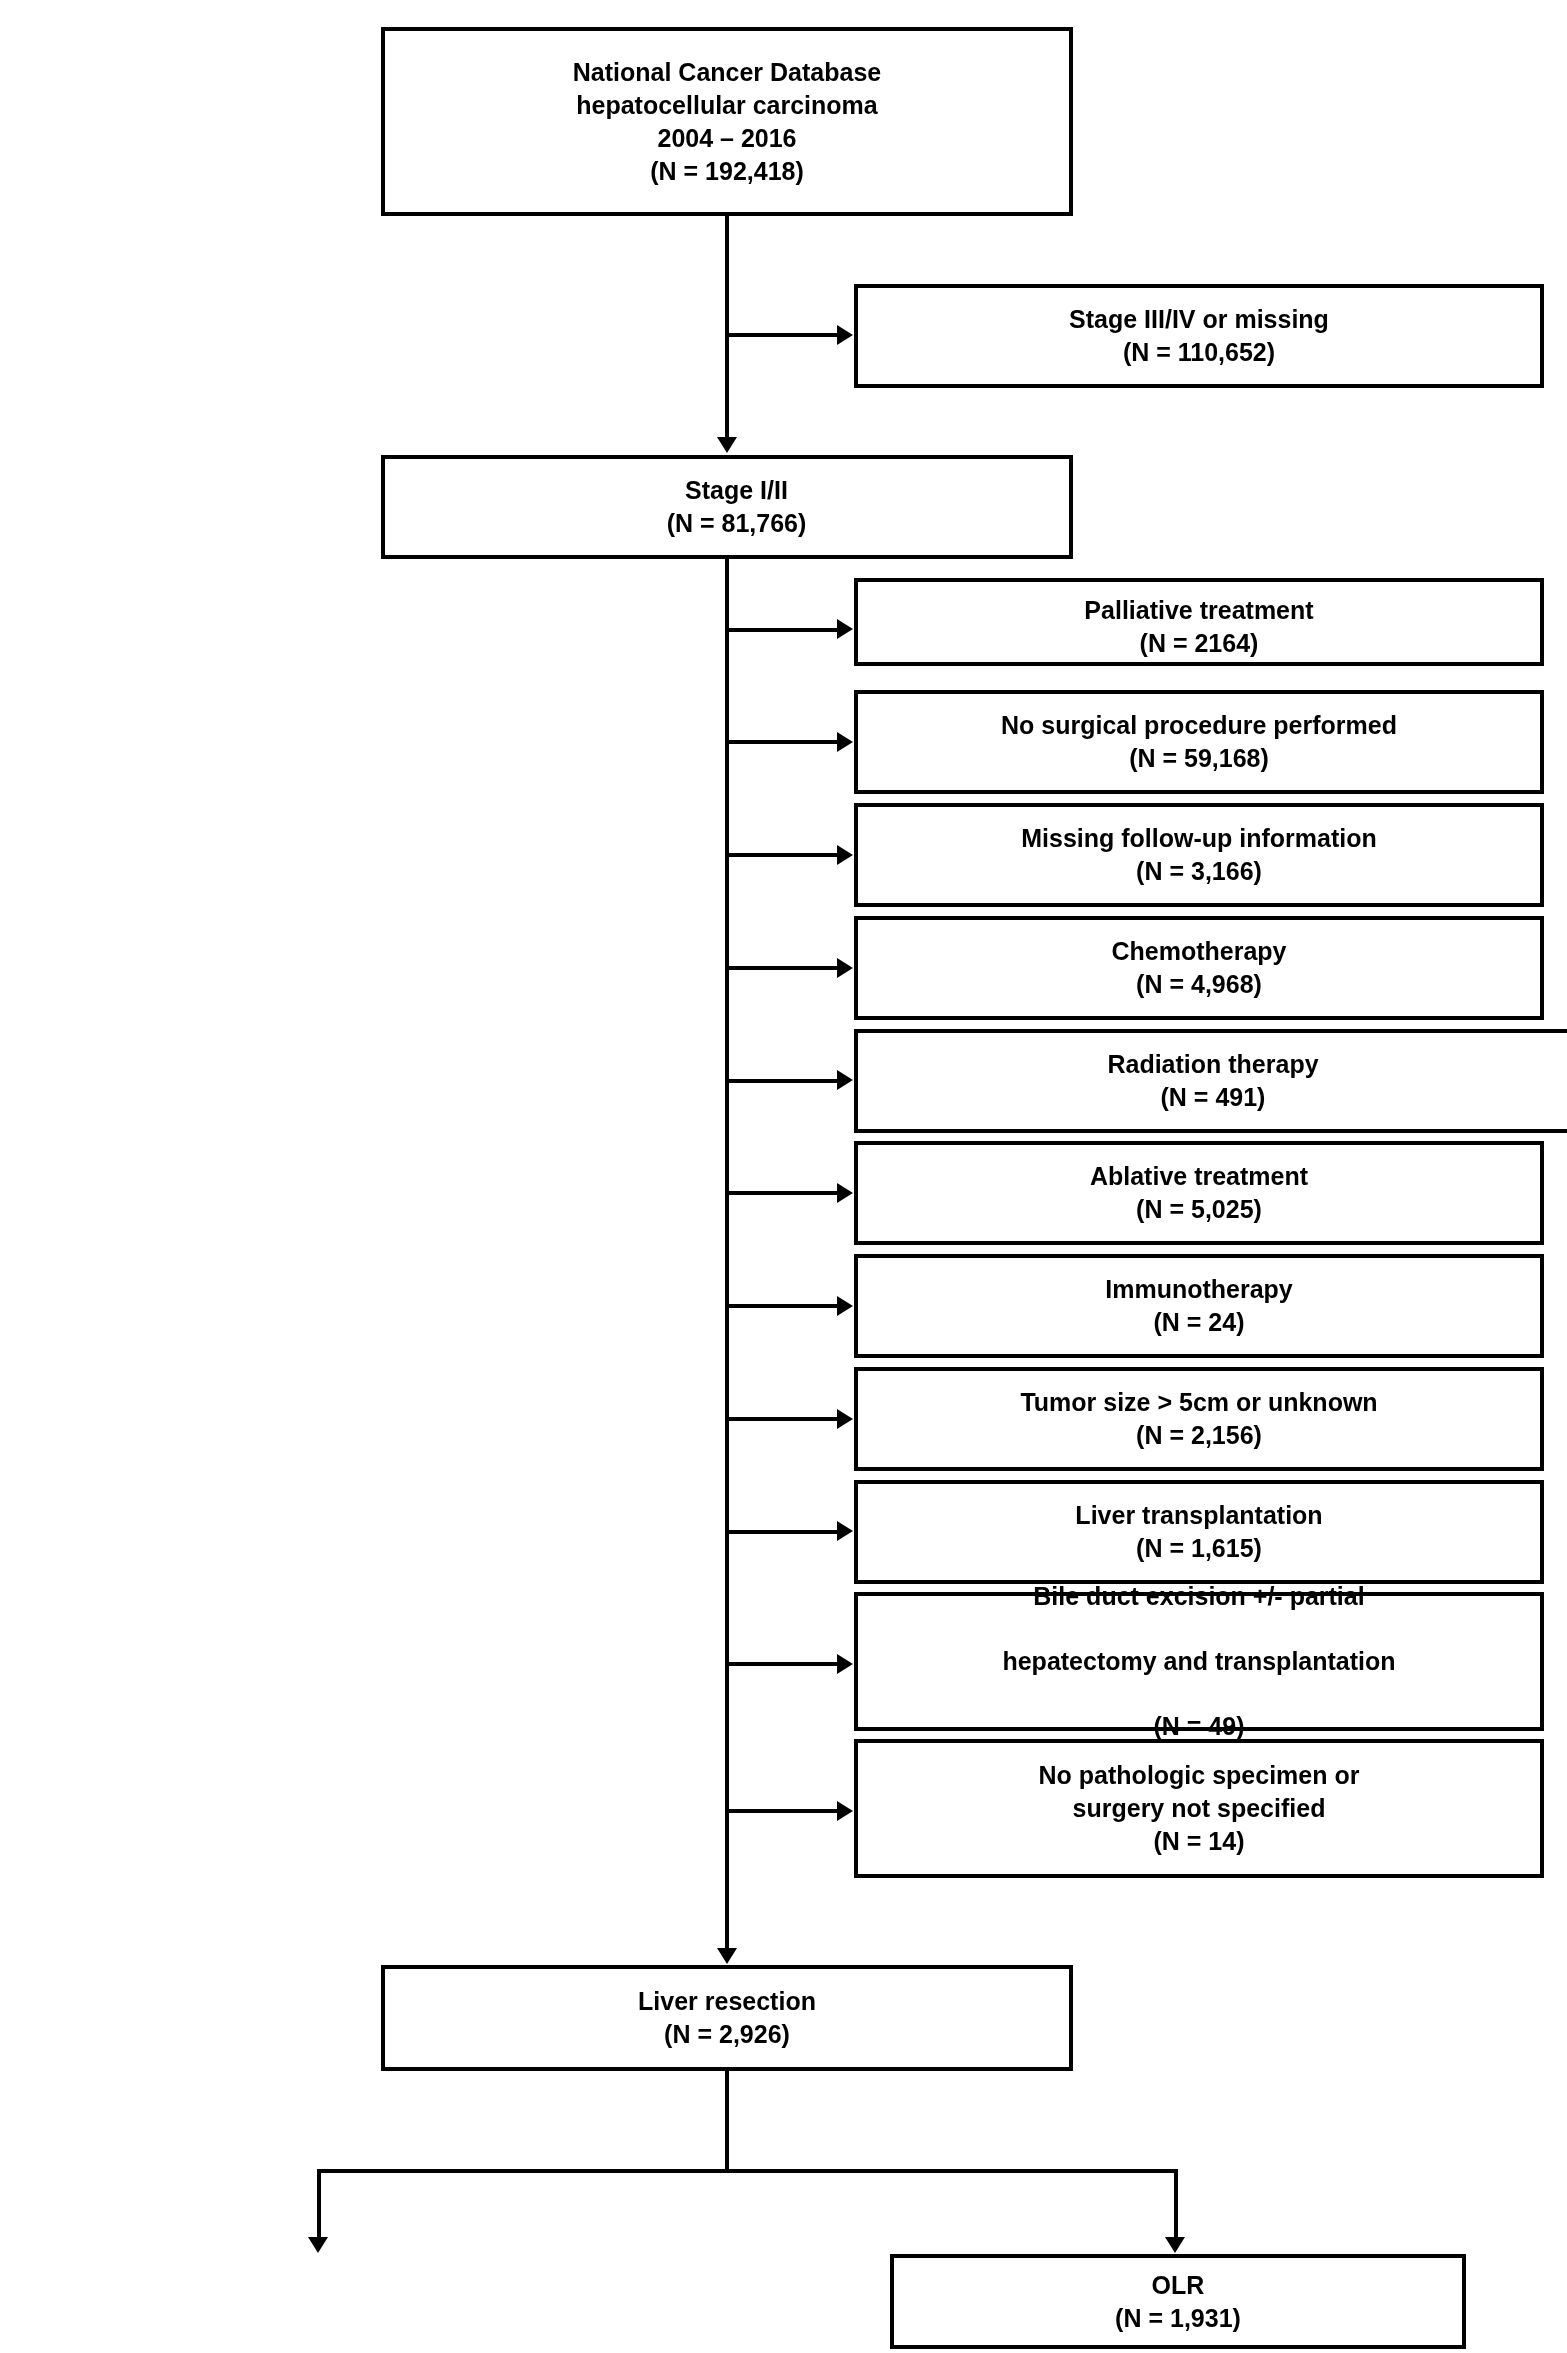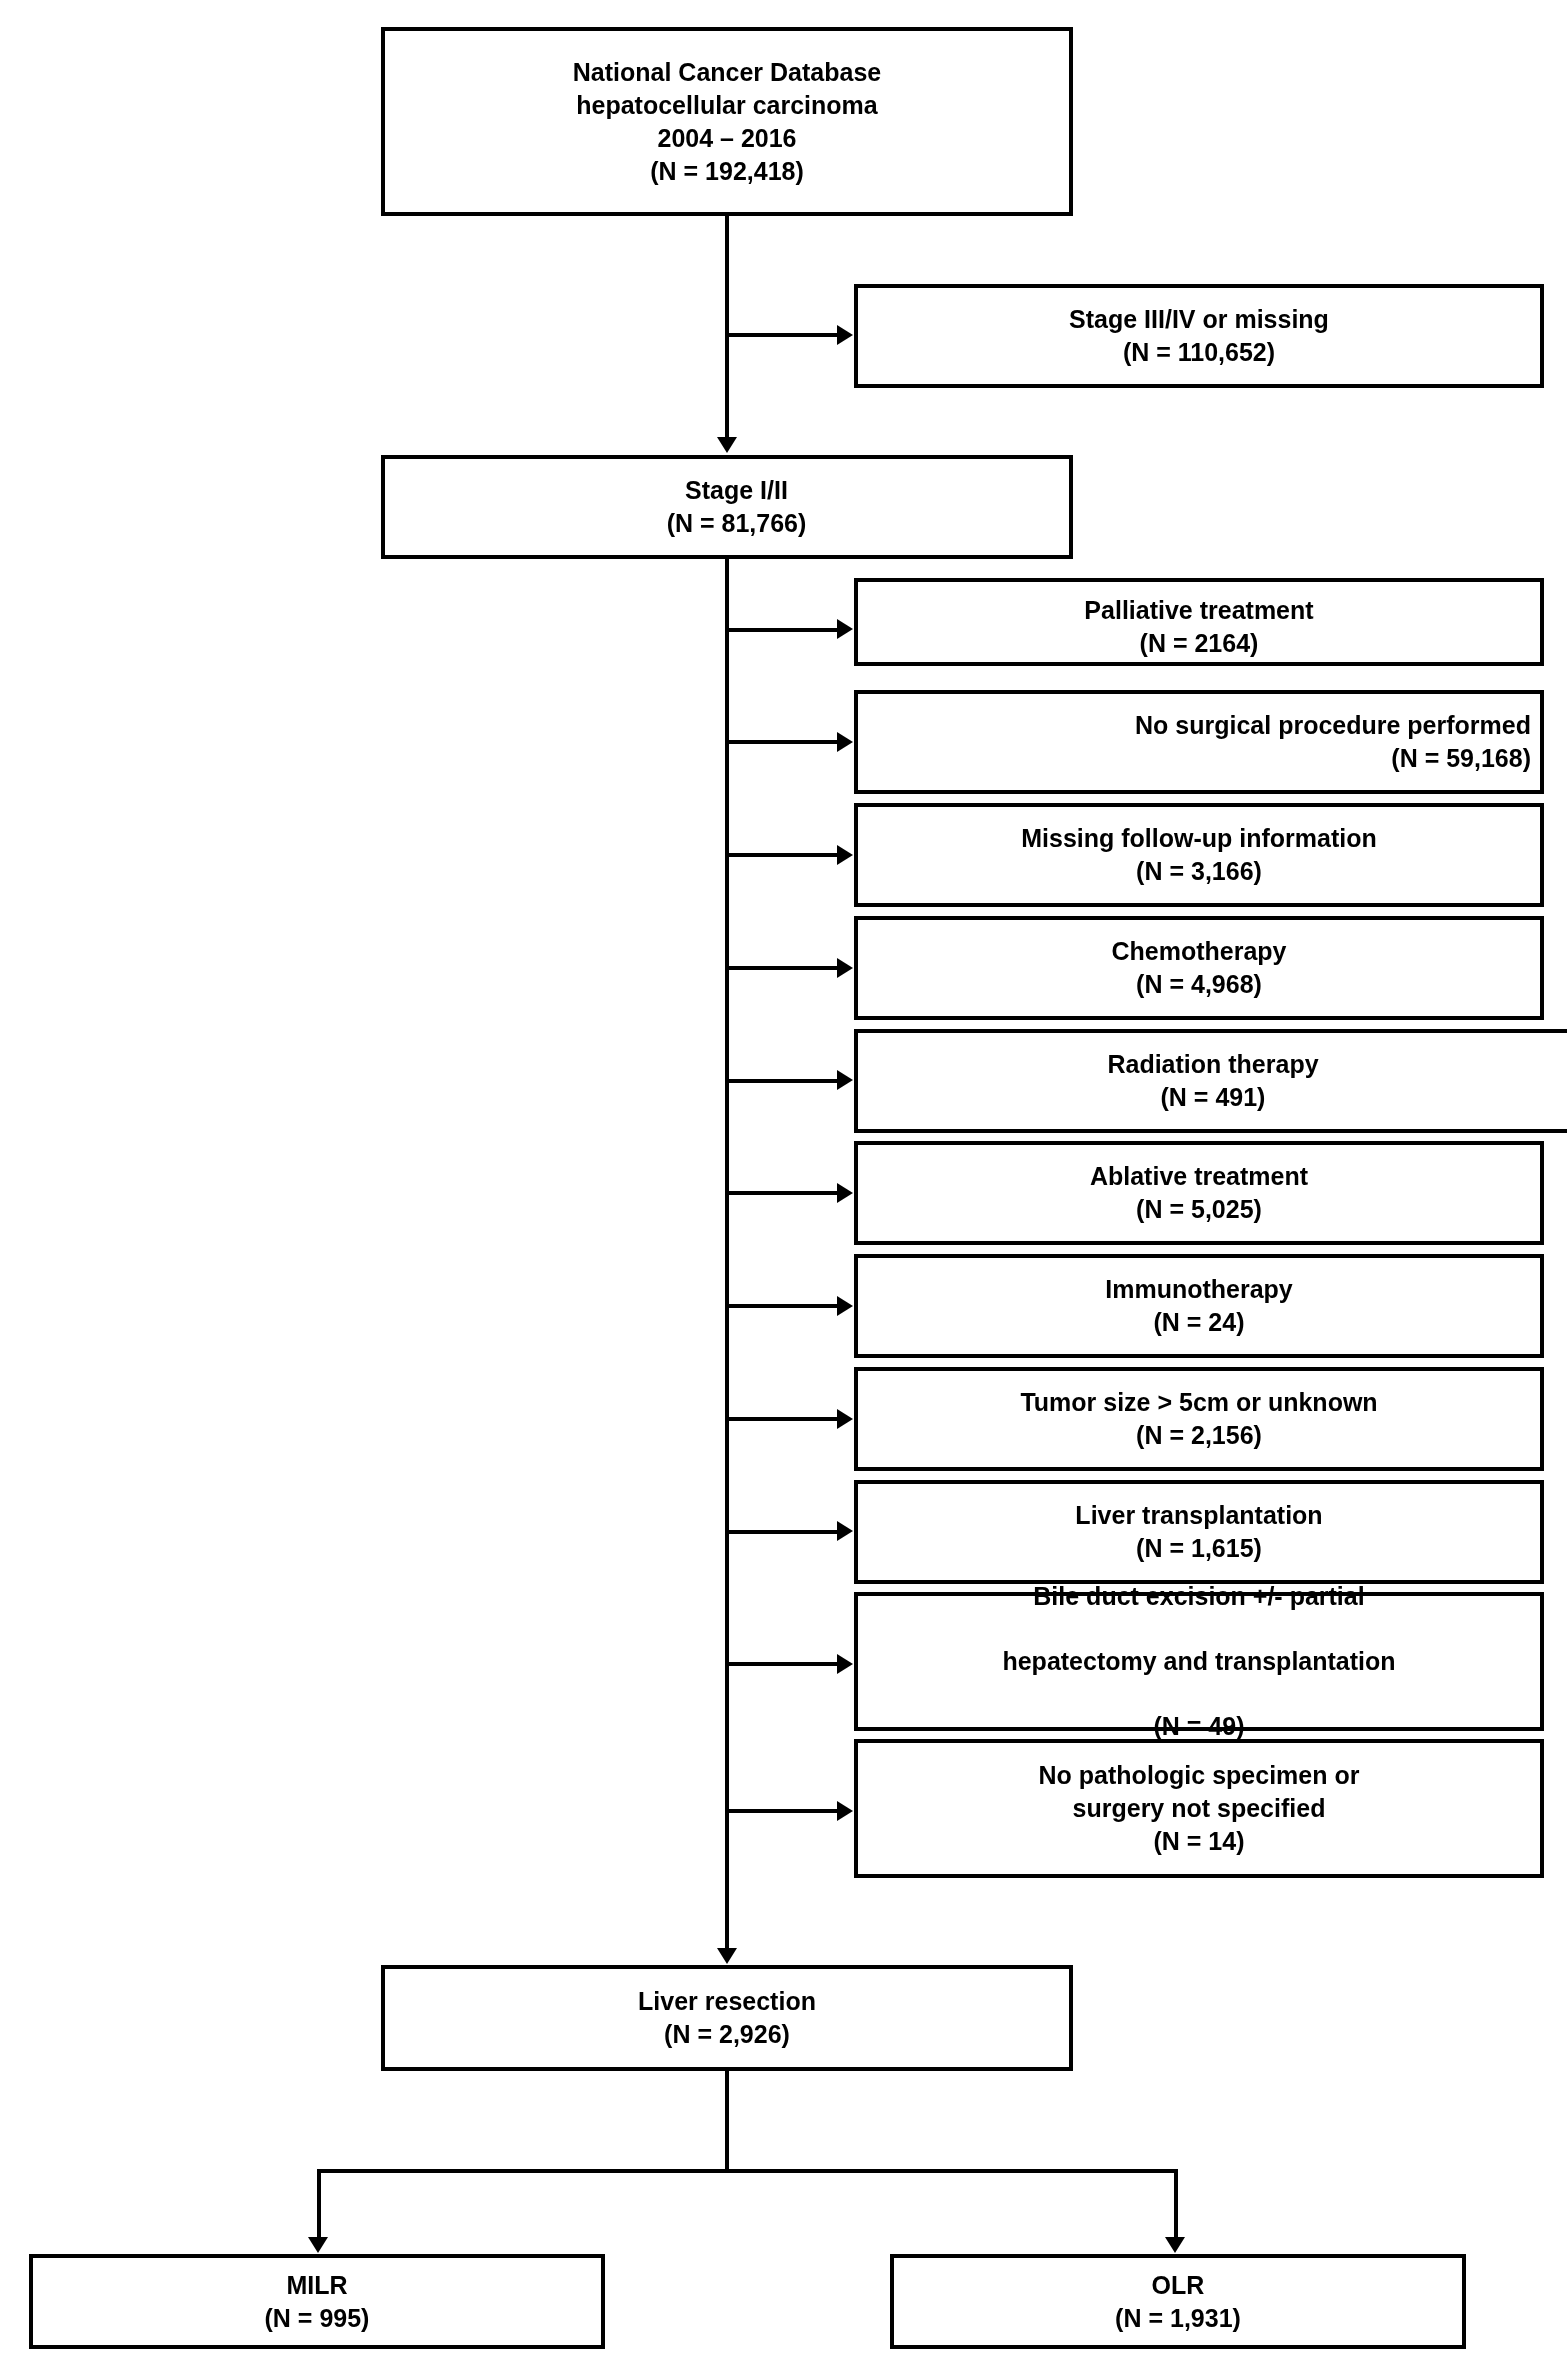--- a/index.html
+++ b/index.html
@@ -80,21 +80,21 @@
 
   <div class="hline" style="left:725px; top:628px; width:112px;"></div>
   <div class="arrow-right" style="left:837px; top:619px;"></div>
   <div class="node" style="left:854px; top:578px; width:690px; height:88px;justify-content:flex-end;">
     <span class="ln">Palliative treatment</span>
     <span class="ln">(N = 2164)</span>
   </div>
 
   <div class="hline" style="left:725px; top:740px; width:112px;"></div>
   <div class="arrow-right" style="left:837px; top:732px;"></div>
-  <div class="node" style="left:854px; top:690px; width:690px; height:104px;align-items:flex-end;">
+  <div class="node" style="left:854px; top:690px; width:690px; height:104px;">
     <span class="ln">No surgical procedure performed</span>
     <span class="ln">(N = 59,168)</span>
   </div>
 
   <div class="hline" style="left:725px; top:853px; width:112px;"></div>
   <div class="arrow-right" style="left:837px; top:845px;"></div>
   <div class="node" style="left:854px; top:803px; width:690px; height:104px;">
     <span class="ln">Missing follow-up information</span>
     <span class="ln">(N = 3,166)</span>
   </div>
@@ -162,24 +162,20 @@
     <span class="ln">(N = 2,926)</span>
   </div>
 
   <div class="vline" style="left:725px; top:2071px; height:101px;"></div>
   <div class="hline" style="left:317px; top:2169px; width:861px;"></div>
   <div class="vline" style="left:317px; top:2169px; height:71px;"></div>
   <div class="arrow-down" style="left:308px; top:2237px;"></div>
   <div class="vline" style="left:1174px; top:2169px; height:71px;"></div>
   <div class="arrow-down" style="left:1165px; top:2237px;"></div>
 
-  <div class="node" style="left:29px; top:2254px; width:576px; height:95px;">
-    <span class="ln">MILR</span>
-    <span class="ln">(N = 995)</span>
-  </div>
 
   <div class="node" style="left:890px; top:2254px; width:576px; height:95px;text-align:right;">
     <span class="ln">OLR</span>
     <span class="ln">(N = 1,931)</span>
   </div>
 
 </div>
 
 
 </body></html>

